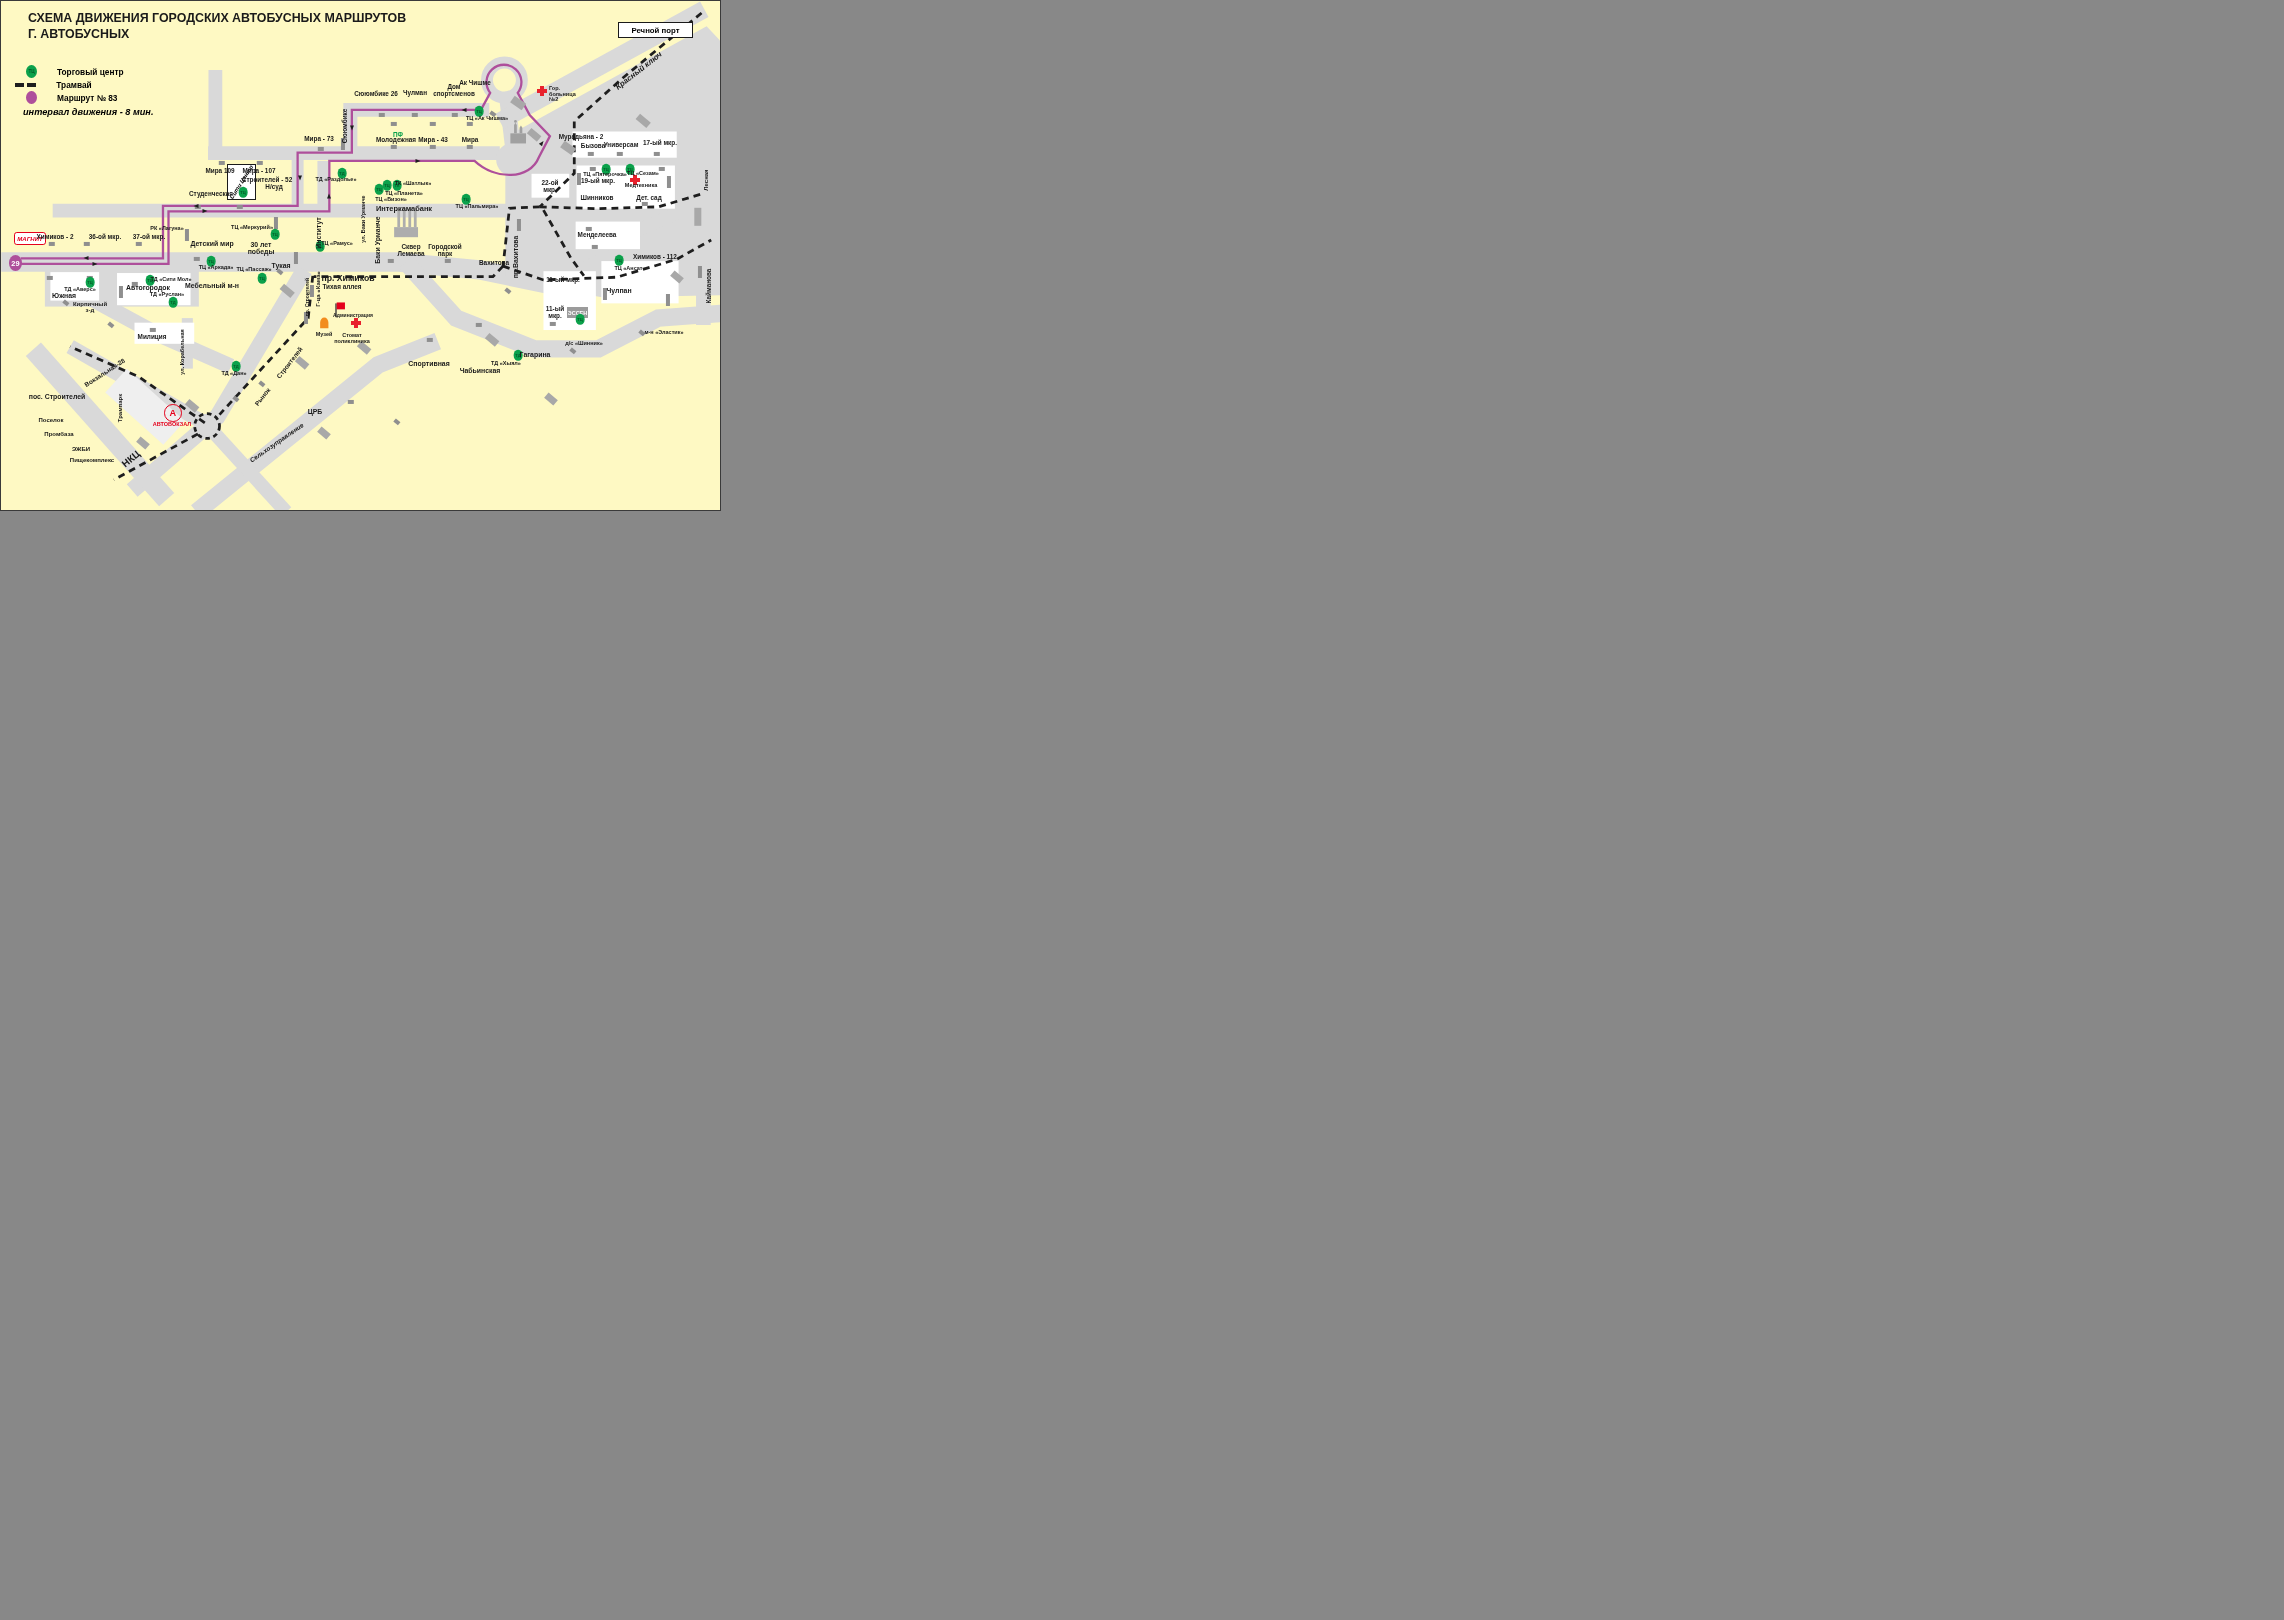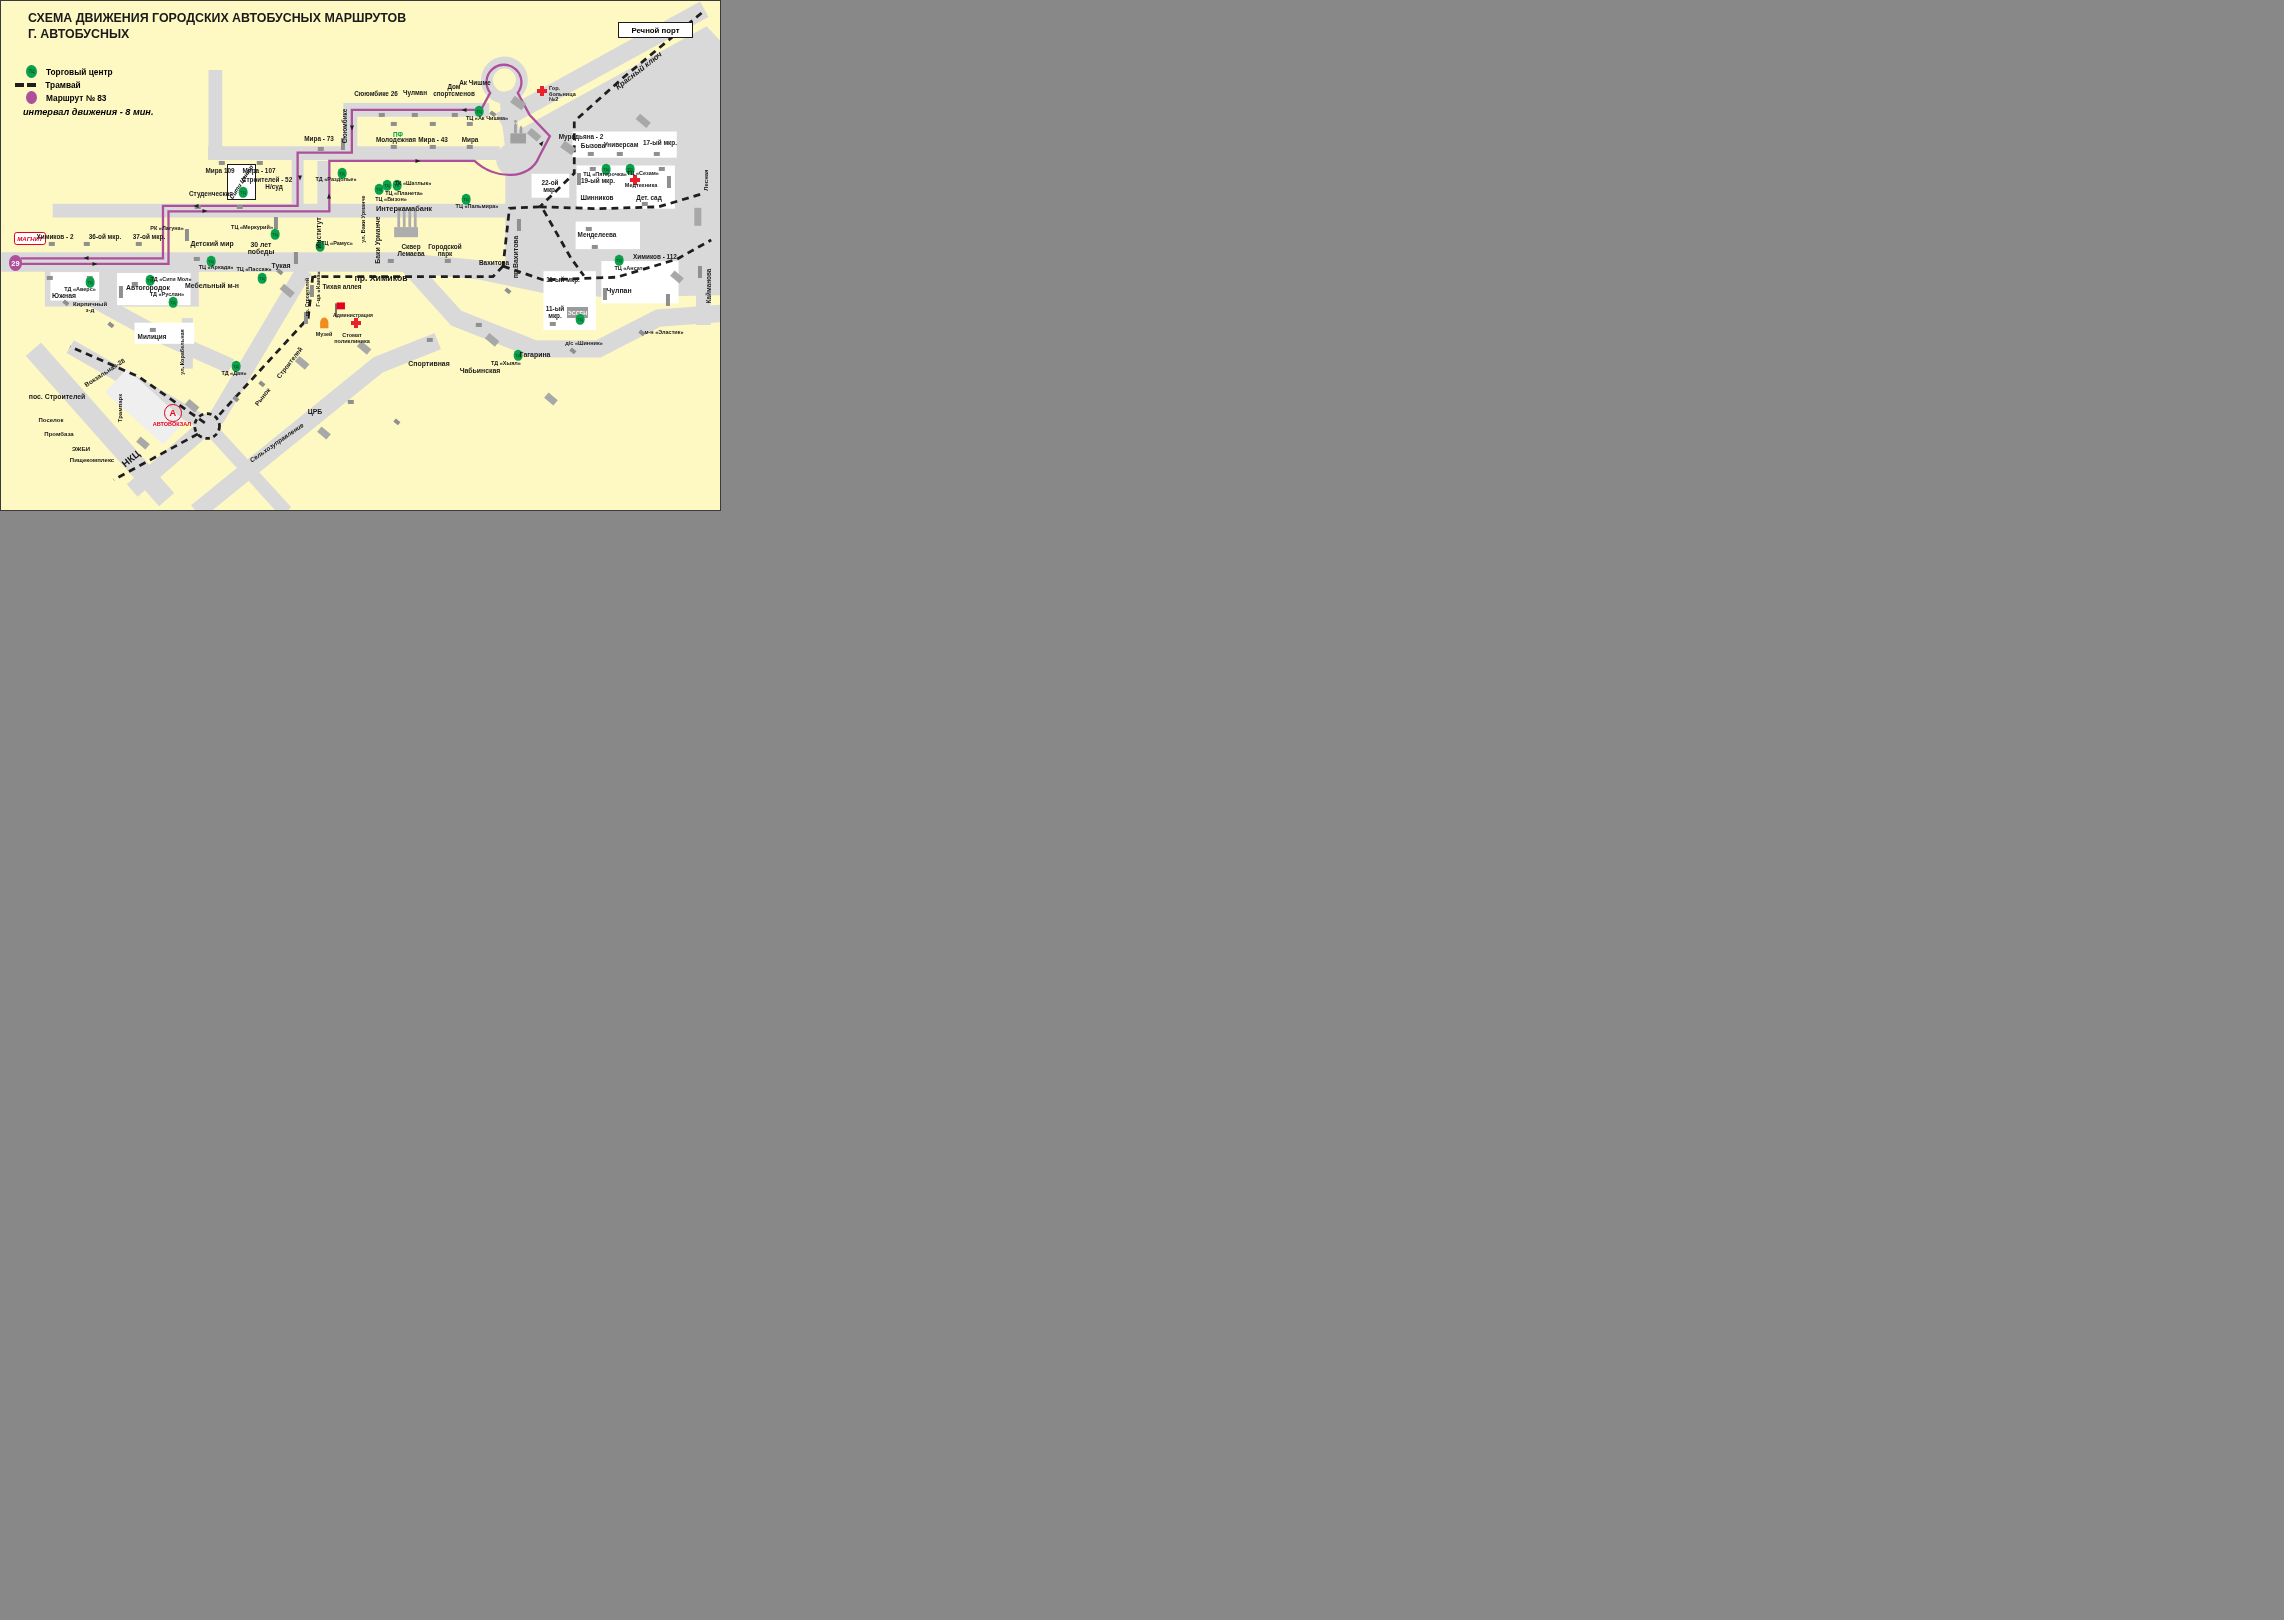--- a/index.html
+++ b/index.html
@@ -15,21 +15,21 @@
          display:flex;align-items:center;justify-content:center;
          transform:translate(-50%,-50%);z-index:6;}
   .stop{position:absolute;width:6.4px;height:4.1px;background:#8f8f8f;
         transform:translate(-50%,-50%);z-index:3;}
   .bld{position:absolute;background:#a8a8a8;transform:translate(-50%,-50%);z-index:2;}
   .arrow{position:absolute;width:0;height:0;z-index:7;
          border-top:2.3px solid transparent;border-bottom:2.3px solid transparent;
          border-left:5.5px solid #1e1e1e;transform:translate(-50%,-50%);}
   .title{position:absolute;left:27px;top:10px;font-size:12.4px;font-weight:bold;
          color:#1a1a1a;line-height:1.25;}
-  .legend-item{position:absolute;display:flex;align-items:center;gap:9px;}
+  .legend-item{position:absolute;display:flex;align-items:center;gap:20px;}
   .leg-oval{width:11px;height:13.3px;border-radius:50%;display:flex;align-items:center;
             justify-content:center;font-size:4.6px;font-weight:bold;}
   .box-label{position:absolute;border:1.4px solid #1a1a1a;background:#fff;
              font-weight:bold;display:flex;align-items:center;justify-content:center;}
   .redcross{position:absolute;width:10px;height:10px;transform:translate(-50%,-50%);z-index:6;}
   .redcross:before{content:"";position:absolute;left:3.2px;top:0;width:3.7px;height:10px;background:#e8212c;}
   .redcross:after{content:"";position:absolute;left:0;top:3.2px;width:10px;height:3.7px;background:#e8212c;}
 </style>
 </head>
 <body>
@@ -260,21 +260,21 @@
       <div class="lbl" style="left: 130px; top: 458px; font-size: 9.7px; z-index: 8; transform: translate(-50%, -50%) rotate(-40deg);">НКЦ</div>
       <div class="lbl" style="left: 233px; top: 373px; font-size: 5.5px; z-index: 8;">ТД «Дан»</div>
       <div class="lbl" style="left: 262px; top: 396px; font-size: 6.4px; z-index: 8; transform: translate(-50%, -50%) rotate(-52deg);">Рынок</div>
       <div class="lbl" style="left: 289px; top: 362px; font-size: 6.4px; z-index: 8; transform: translate(-50%, -50%) rotate(-52deg);">Строителей</div>
       <div class="lbl" style="left: 314px; top: 411px; font-size: 6.9px; z-index: 8;">ЦРБ</div>
       <div class="lbl" style="left: 276px; top: 442px; font-size: 6.4px; z-index: 8; font-style: italic; transform: translate(-50%, -50%) rotate(-35deg);">Сельхозуправление</div>
       <div class="lbl" style="left: 211px; top: 285px; font-size: 6.9px; z-index: 8;">Мебельный м-н</div>
       <div class="lbl" style="left: 215px; top: 267px; font-size: 5.5px; z-index: 8;">ТЦ «Аркада»</div>
       <div class="lbl" style="left: 253px; top: 269px; font-size: 5.5px; z-index: 8;">ТЦ «Пассаж»</div>
       <div class="lbl" style="left: 280px; top: 265px; font-size: 6.9px; z-index: 8;">Тукая</div>
-      <div class="lbl" style="left: 380px; top: 277px; font-size: 8.7px; z-index: 8;">пр. Химиков</div>
+      <div class="lbl" style="left: 347px; top: 277px; font-size: 8.7px; z-index: 8;">пр. Химиков</div>
       <div class="lbl" style="left: 341px; top: 286px; font-size: 6.4px; z-index: 8;">Тихая аллея</div>
       <div class="lbl" style="left: 307px; top: 296px; font-size: 5px; z-index: 8; transform: translate(-50%, -50%) rotate(-90deg);">пр. Строителей</div>
       <div class="lbl" style="left: 317px; top: 288px; font-size: 6px; z-index: 8; transform: translate(-50%, -50%) rotate(-90deg);">Г-ца «Кама»</div>
       <div class="lbl" style="left: 323px; top: 334px; font-size: 5.5px; z-index: 8;">Музей</div>
       <div class="lbl" style="left: 352px; top: 315px; font-size: 5px; z-index: 8;">Администрация</div>
       <div class="lbl" style="left: 351px; top: 338px; font-size: 5.5px; z-index: 8;">Стомат
 поликлиника</div>
       <div class="lbl" style="left: 428px; top: 363px; font-size: 6.9px; z-index: 8;">Спортивная</div>
       <div class="lbl" style="left: 479px; top: 370px; font-size: 6.9px; z-index: 8;">Чабьинская</div>
       <div class="lbl" style="left: 534px; top: 354px; font-size: 6.9px; z-index: 8;">Гагарина</div>

